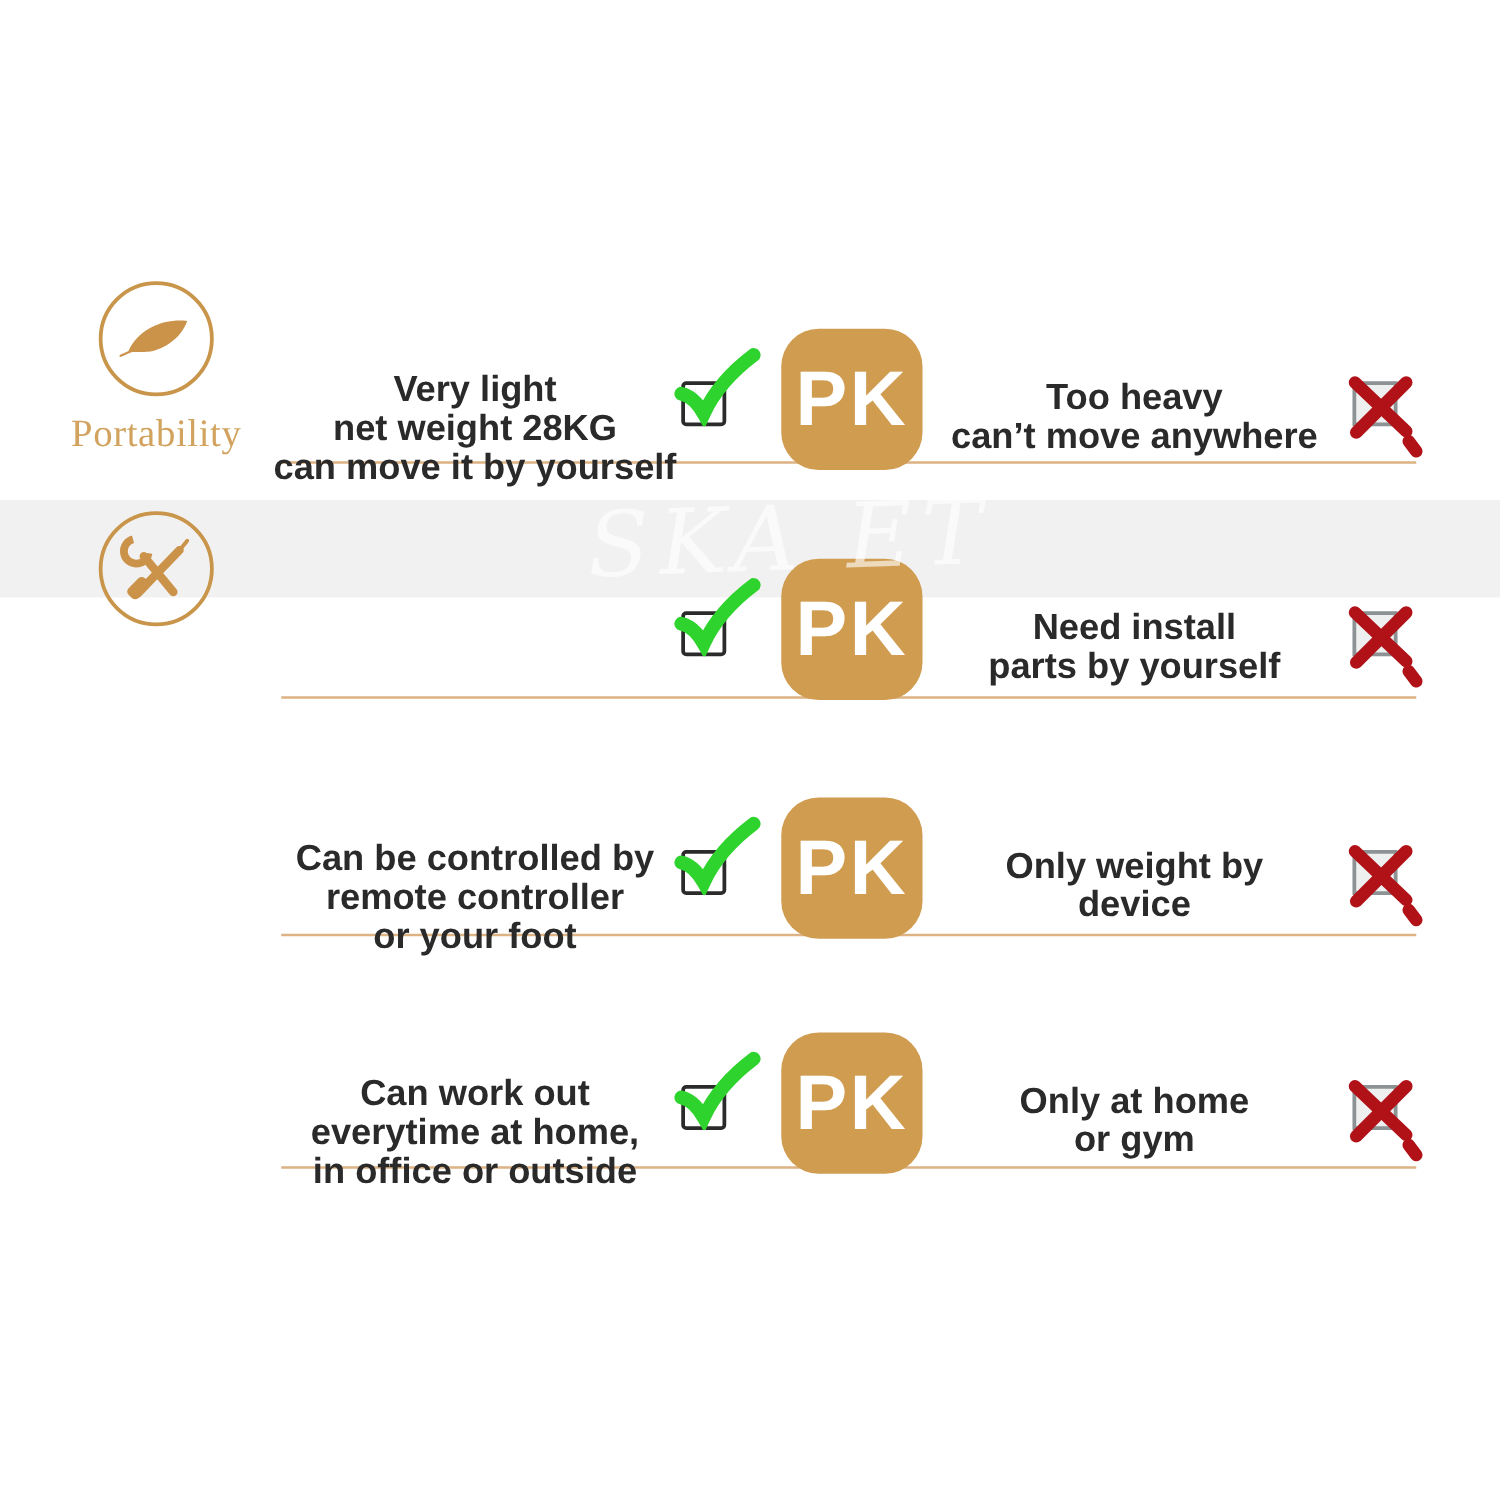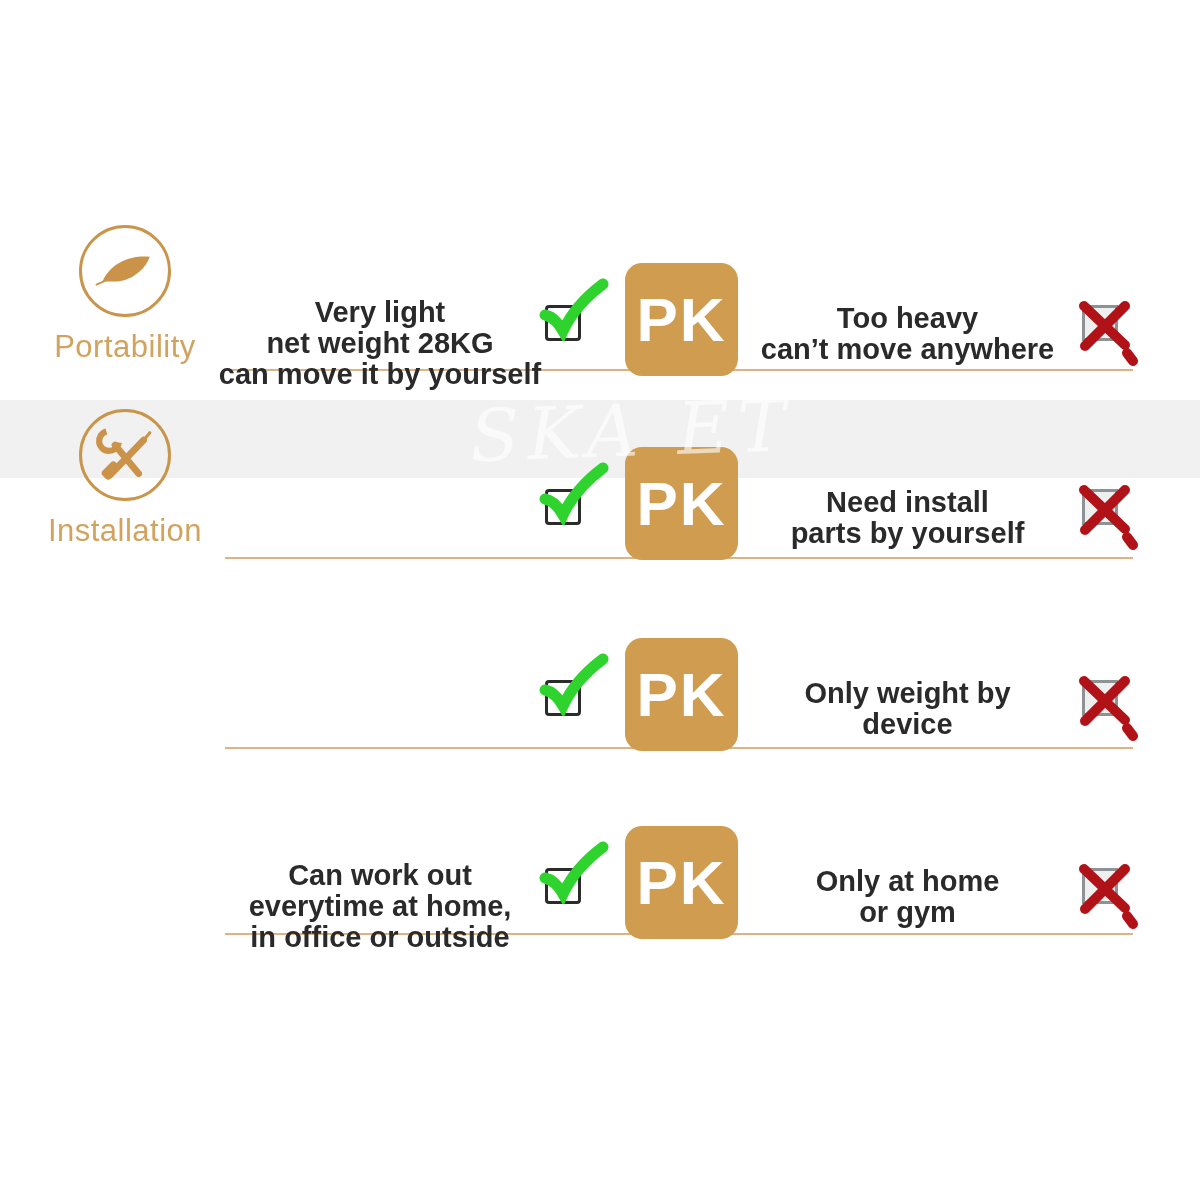--- a/index.html
+++ b/index.html
@@ -21,37 +21,37 @@
   .row{position:absolute;left:0;width:1200px;height:160px;z-index:3;}
   .icon-col{position:absolute;left:10px;top:0;width:230px;text-align:center;}
   .icon-circle{
     width:92px;height:92px;border:3px solid var(--circle);border-radius:50%;
     margin:0 auto;display:flex;align-items:center;justify-content:center;box-sizing:border-box;
     background:transparent;
   }
   .icon-circle svg{color:var(--gold);}
   .icon-label{
     position:absolute;left:0;top:104px;width:230px;text-align:center;
-    font-size:31px;color:var(--label);letter-spacing:0.5px;
+    font-size:31px;color:var(--label);letter-spacing:0.5px;font-family:Liberation Serif, serif;
   }
   .pro-text,.con-text{
     position:absolute;white-space:pre-line;text-align:center;
     font-weight:bold;color:var(--text);font-size:29px;line-height:31px;
   }
   .pro-text{left:215px;width:330px;}
   .con-text{left:745px;width:325px;top:62px;margin-top:16px;}
   .lines3 .pro-text{top:43px;margin-top:29px;}
   .lines2 .pro-text{top:68px;}
   .check-wrap{position:absolute;left:545px;top:80px;width:36px;height:36px;}
   .checkbox{
     width:36px;height:36px;box-sizing:border-box;border:3px solid #2b2b2b;border-radius:4px;background:#ffffff;
   }
   .check-mark{position:absolute;left:-8px;top:-28px;color:var(--green);}
   .pk-badge{
-    position:absolute;left:625px;top:38px;width:113px;height:113px;border-radius:17px;
+    position:absolute;left:625px;top:38px;width:113px;height:113px;border-radius:30px;
     background:var(--pkbg);display:flex;align-items:center;justify-content:center;z-index:4;
   }
   .pk-badge span{color:var(--pktext);font-size:62px;font-weight:bold;letter-spacing:2px;}
   .cross-wrap{position:absolute;left:1082px;top:80px;width:36px;height:36px;}
   .crossbox{
     width:36px;height:36px;box-sizing:border-box;border:3px solid var(--crossbox);background:var(--crossbg);
   }
   .cross-mark{position:absolute;left:-7px;top:-8px;color:var(--red);}
   .separator{position:absolute;left:225px;width:908px;height:2px;background:var(--sep);z-index:2;}
 </style>
@@ -99,21 +99,20 @@
   <div class="icon-col">
     <div class="icon-circle">
       <svg width="62" height="62" viewBox="0 0 100 100">
         <path d="M40 30 A16 16 0 1 1 20 12" stroke="currentColor" stroke-width="10" fill="none"></path>
         <path d="M34 34 L72 80" stroke="currentColor" stroke-width="11" stroke-linecap="round"></path>
         <path d="M26 82 L80 26" stroke="currentColor" stroke-width="11" stroke-linecap="round"></path>
         <rect x="12" y="66" width="30" height="18" rx="6" transform="rotate(-45 27 75)" fill="currentColor"></rect>
         <path d="M80 26 L90 14" stroke="currentColor" stroke-width="5" stroke-linecap="round"></path>
       </svg>
     </div>
-    <div class="icon-label">Installation</div>
   </div>
   <div class="check-wrap">
     <div class="checkbox"></div>
     <svg class="check-mark" width="72" height="64" viewBox="0 0 72 64">
       <path d="M8 38 Q18 40 26 54 Q38 28 66 7" stroke="currentColor" stroke-width="11" fill="none" stroke-linecap="round"></path>
     </svg>
   </div>
   <div class="pk-badge">
       <span>PK</span>
     </div>
@@ -123,20 +122,23 @@
     <div class="crossbox"></div>
     <svg class="cross-mark" width="64" height="70" viewBox="0 0 64 70">
       <path d="M9 9 L50 48 M52 56 L58 64" stroke="currentColor" stroke-width="10" fill="none" stroke-linecap="round"></path>
       <path d="M50 9 L10 49" stroke="currentColor" stroke-width="10" fill="none" stroke-linecap="round"></path>
     </svg>
   </div>
 </div>
 <div class="separator" style="top:557px"></div>
 
 <div class="row lines3" style="top:600px">
+  <div class="pro-text">Can be controlled by
+remote controller
+or your foot</div>
   <div class="check-wrap">
     <div class="checkbox"></div>
     <svg class="check-mark" width="72" height="64" viewBox="0 0 72 64">
       <path d="M8 38 Q18 40 26 54 Q38 28 66 7" stroke="currentColor" stroke-width="11" fill="none" stroke-linecap="round"></path>
     </svg>
   </div>
   <div class="pk-badge">
       <span>PK</span>
     </div>
   <div class="con-text">Only weight by

